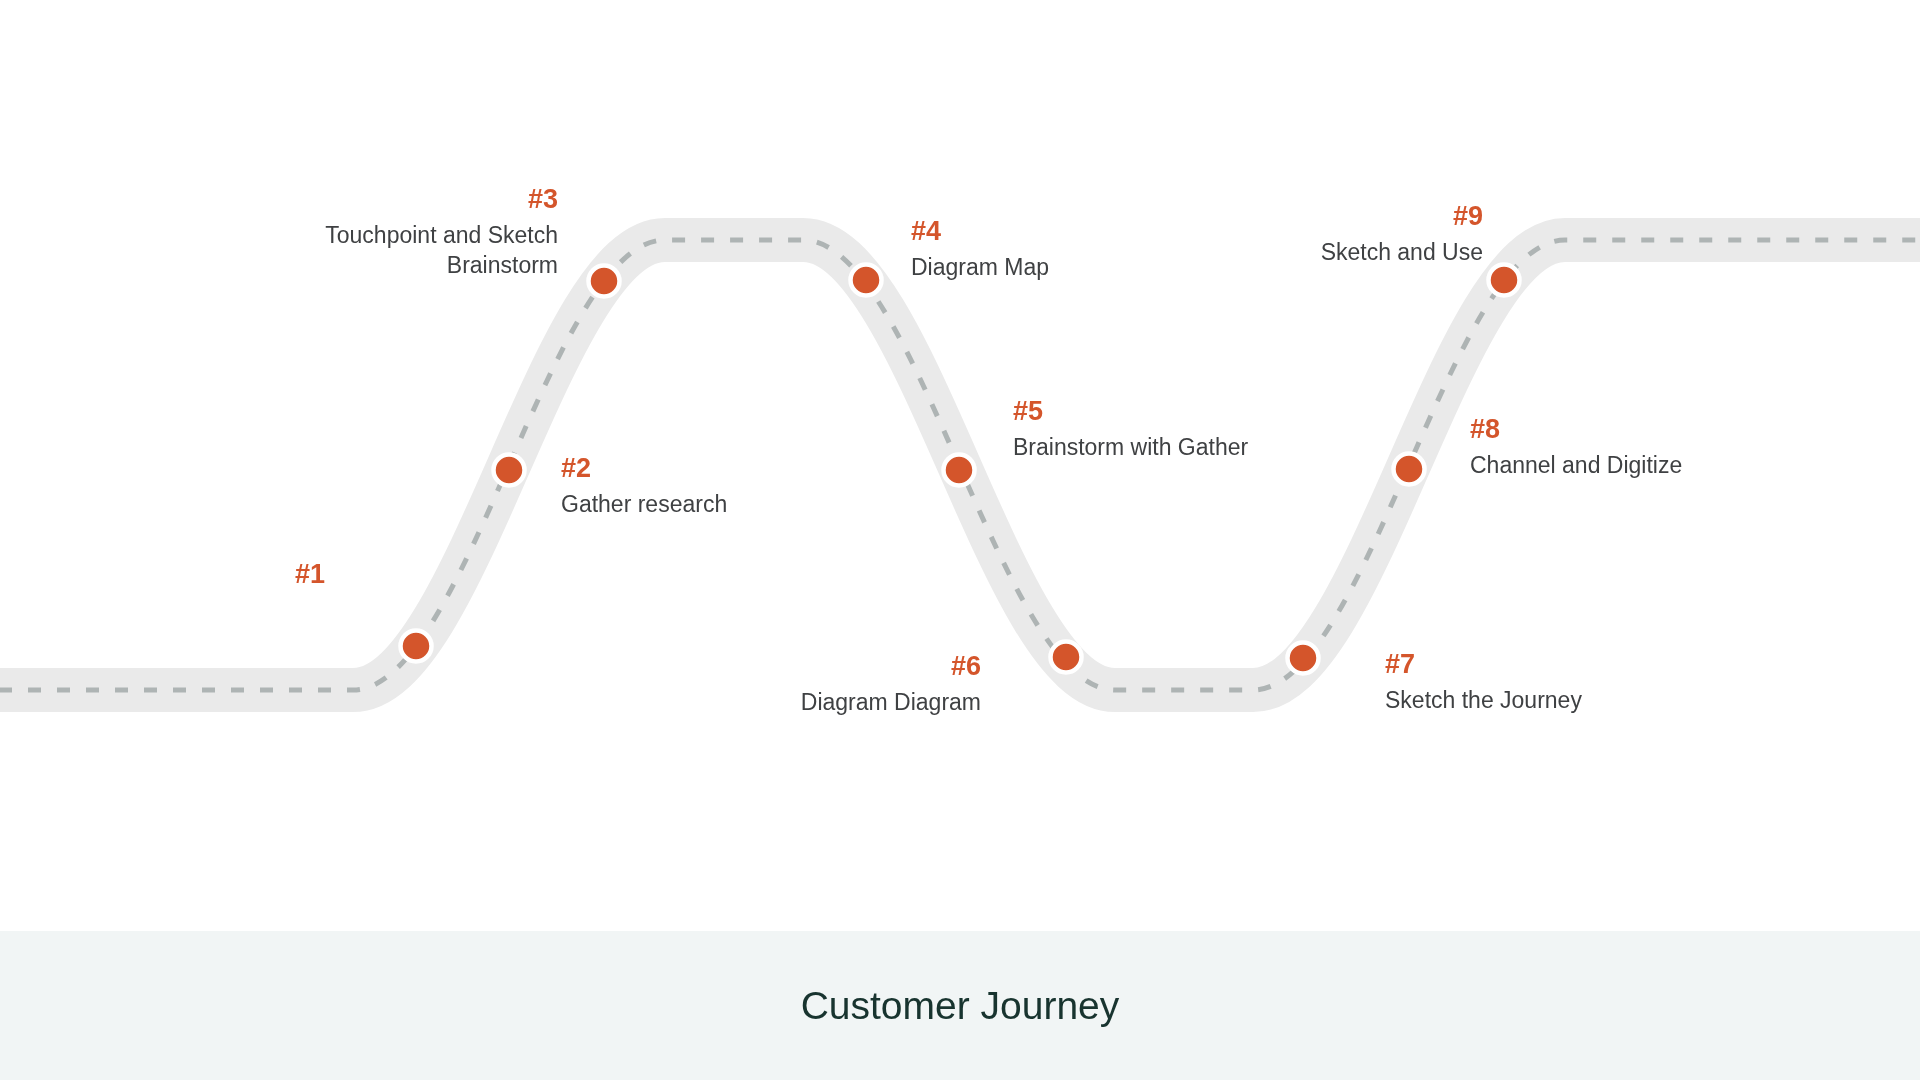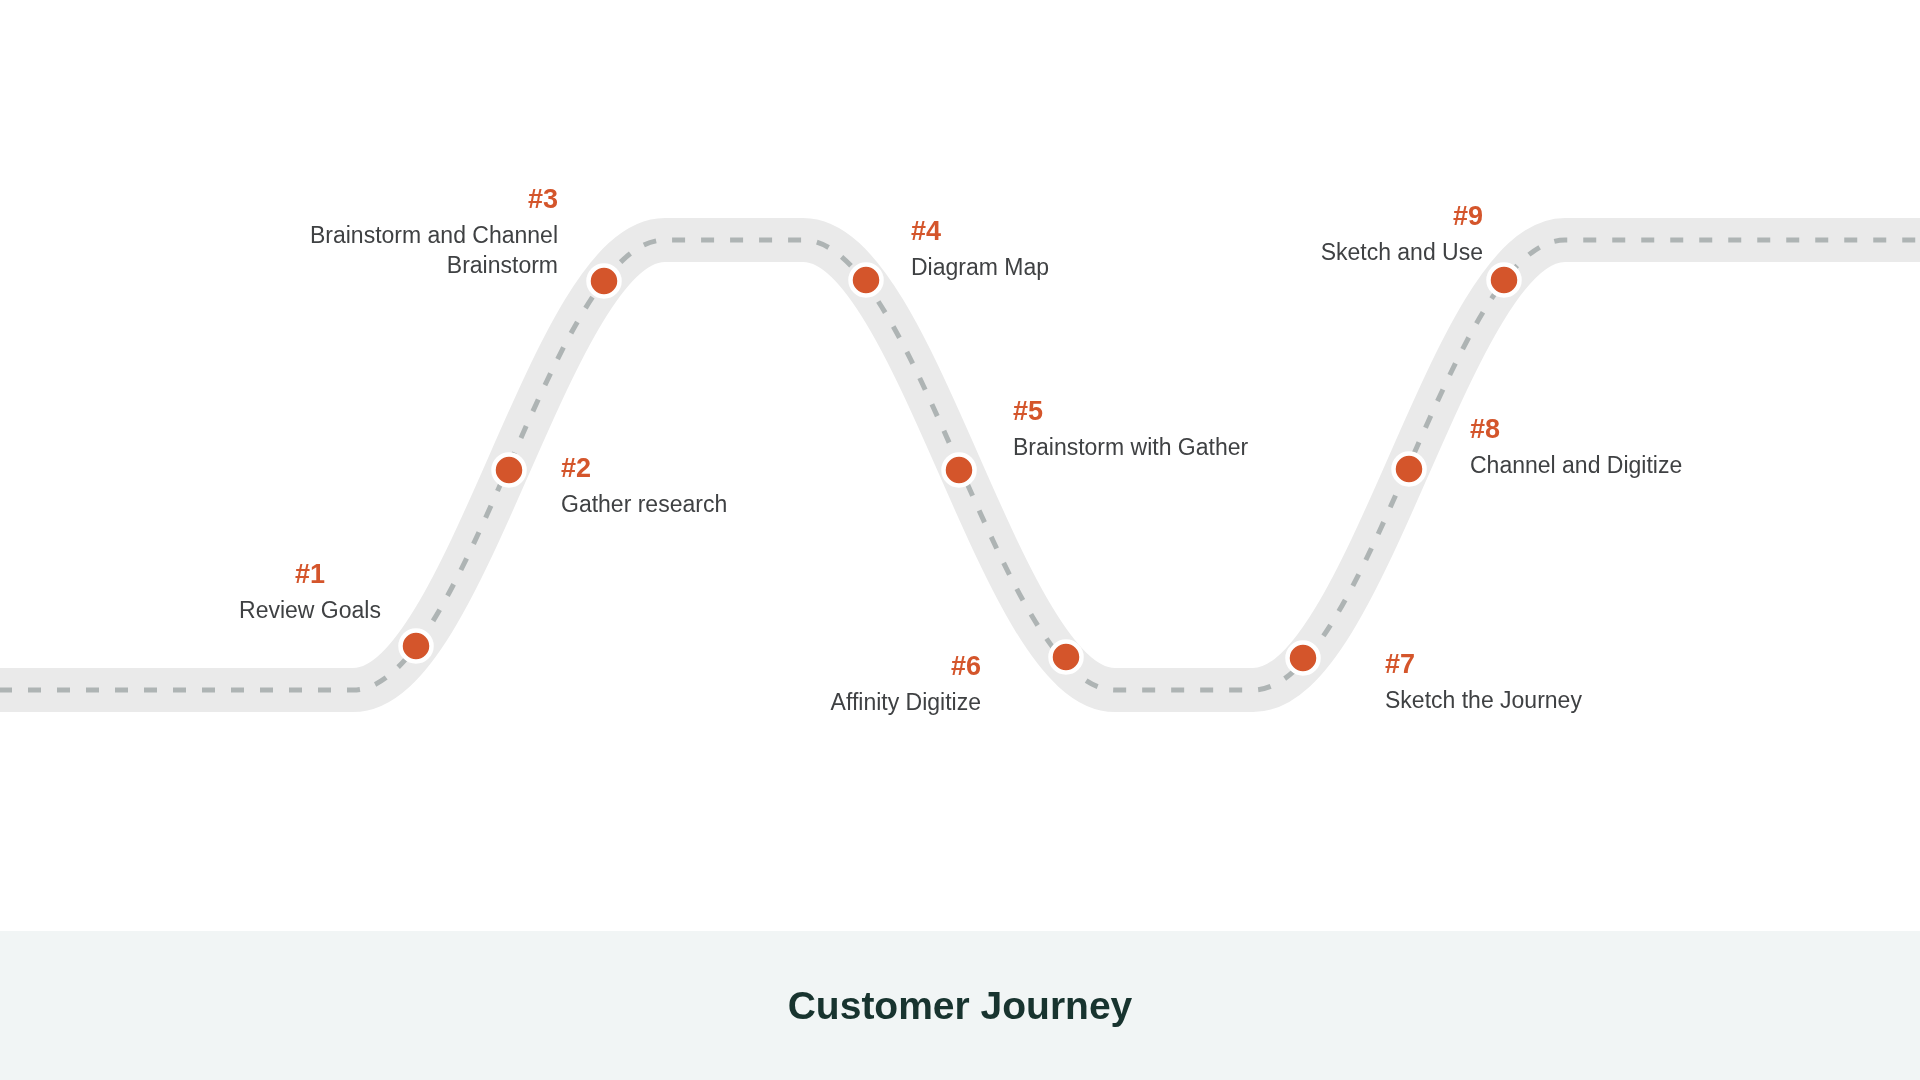--- a/index.html
+++ b/index.html
@@ -74,21 +74,21 @@
     left:0;top:931px;
     width:1920px;height:149px;
     background:var(--band-bg);
   }
   .page-title{
     position:absolute;
     left:0;top:984px;
     width:1920px;
     text-align:center;
     font-size:39px;
-    font-weight:700;
+    font-weight:400;
     line-height:44px;
     color:var(--title-text);
   }
 </style>
 </head>
 <body>
 
 <div class="stage">
 
   <svg class="road-svg" width="1920" height="1080" viewBox="0 0 1920 1080">
@@ -100,36 +100,33 @@
     <circle class="milestone-dot" cx="866" cy="280" r="15.5"></circle>
     <circle class="milestone-dot" cx="959" cy="470" r="15.5"></circle>
     <circle class="milestone-dot" cx="1066" cy="657" r="15.5"></circle>
     <circle class="milestone-dot" cx="1303" cy="658" r="15.5"></circle>
     <circle class="milestone-dot" cx="1409" cy="469" r="15.5"></circle>
     <circle class="milestone-dot" cx="1504" cy="280" r="15.5"></circle>
   </svg>
 
   <div class="ms m1">
     <div class="num">#1</div>
-    <div class="lbl">
-      <div>Review Goals</div>
-    </div>
   </div>
 
   <div class="ms m2">
     <div class="num">#2</div>
     <div class="lbl">
       <div>Gather research</div>
     </div>
   </div>
 
   <div class="ms m3">
     <div class="num">#3</div>
     <div class="lbl">
-      <div>Brainstorm and Channel</div>
+      <div>Touchpoint and Sketch</div>
       <div>Brainstorm</div>
     </div>
   </div>
 
   <div class="ms m4">
     <div class="num">#4</div>
     <div class="lbl">
       <div>Diagram Map</div>
     </div>
   </div>
@@ -137,21 +134,21 @@
   <div class="ms m5">
     <div class="num">#5</div>
     <div class="lbl">
       <div>Brainstorm with Gather</div>
     </div>
   </div>
 
   <div class="ms m6">
     <div class="num">#6</div>
     <div class="lbl">
-      <div>Affinity Digitize</div>
+      <div>Diagram Diagram</div>
     </div>
   </div>
 
   <div class="ms m7">
     <div class="num">#7</div>
     <div class="lbl">
       <div>Sketch the Journey</div>
     </div>
   </div>
 

